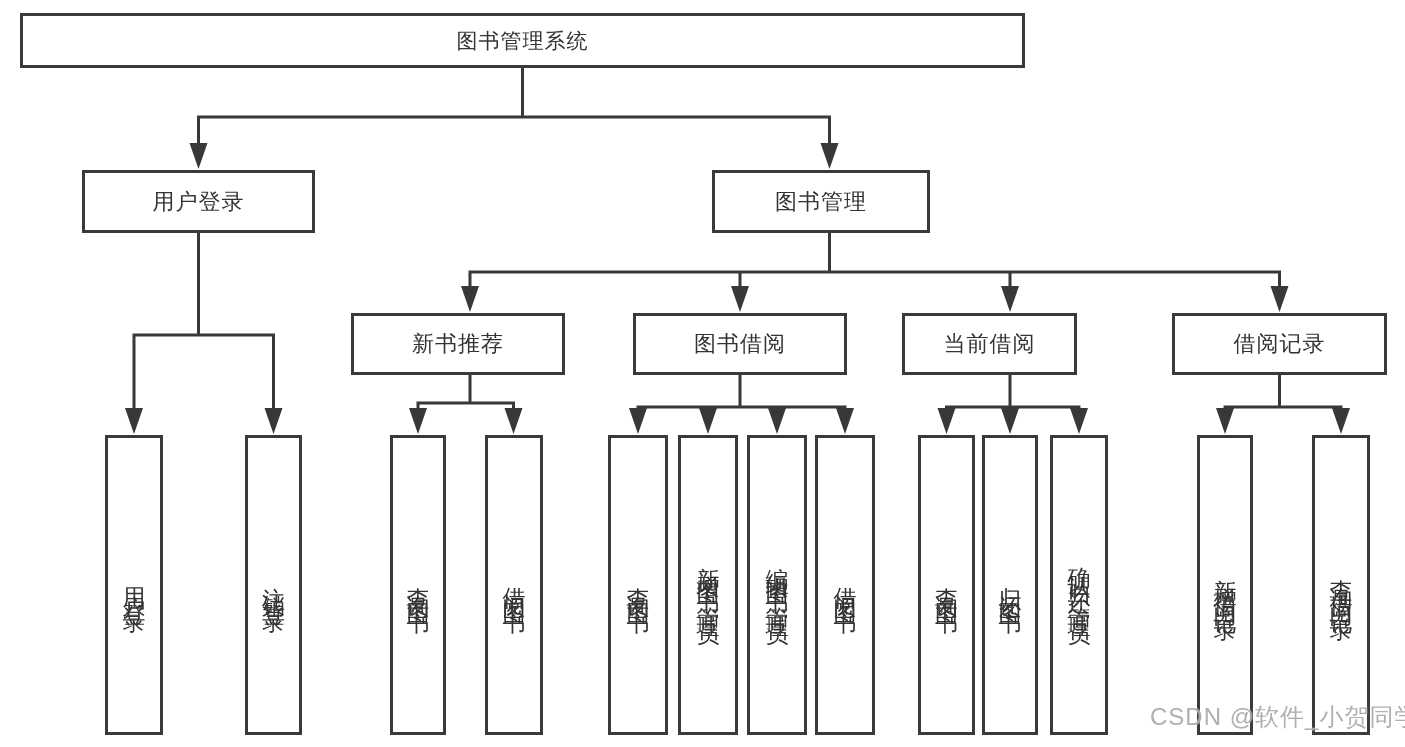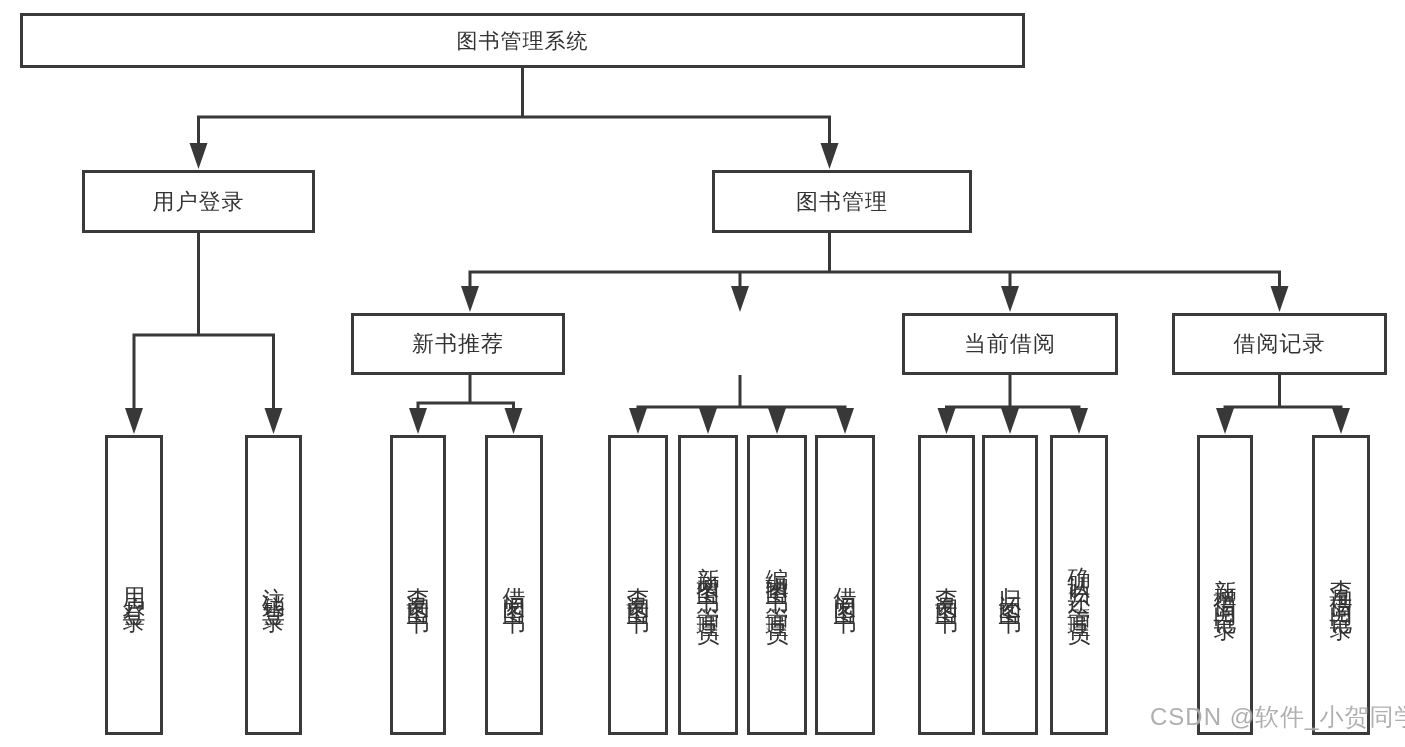--- a/index.html
+++ b/index.html
@@ -103,28 +103,31 @@
              M1332 408 L1350 408 L1341 434 Z"></path>
   </svg>
 
   <div class="box h root" style="left:20px;top:13px;width:1005px;height:55px">
     <span>图书管理系统</span>
   </div>
 
   <div class="box h" style="left:82px;top:170px;width:233px;height:63px">
     <span>用户登录</span>
   </div>
-  <div class="box h" style="left:712px;top:170px;width:260px;height:63px">
+  <div class="box h" style="left:712px;top:170px;width:218px;height:63px">
     <span>图书管理</span>
   </div>
 
   <div class="box h" style="left:351px;top:313px;width:214px;height:62px">
     <span>新书推荐</span>
   </div>
-  <div class="box h" style="left:902px;top:313px;width:216px;height:62px">
+  <div class="box h" style="left:633px;top:313px;width:214px;height:62px">
+    <span>图书借阅</span>
+  </div>
+  <div class="box h" style="left:902px;top:313px;width:175px;height:62px">
     <span>当前借阅</span>
   </div>
   <div class="box h" style="left:1172px;top:313px;width:215px;height:62px">
     <span>借阅记录</span>
   </div>
 
   <div class="box" style="left:105px;top:435px;width:58px;height:300px">
     <span class="vtext">用户登录</span>
   </div>
   <div class="box" style="left:245px;top:435px;width:57px;height:300px">

